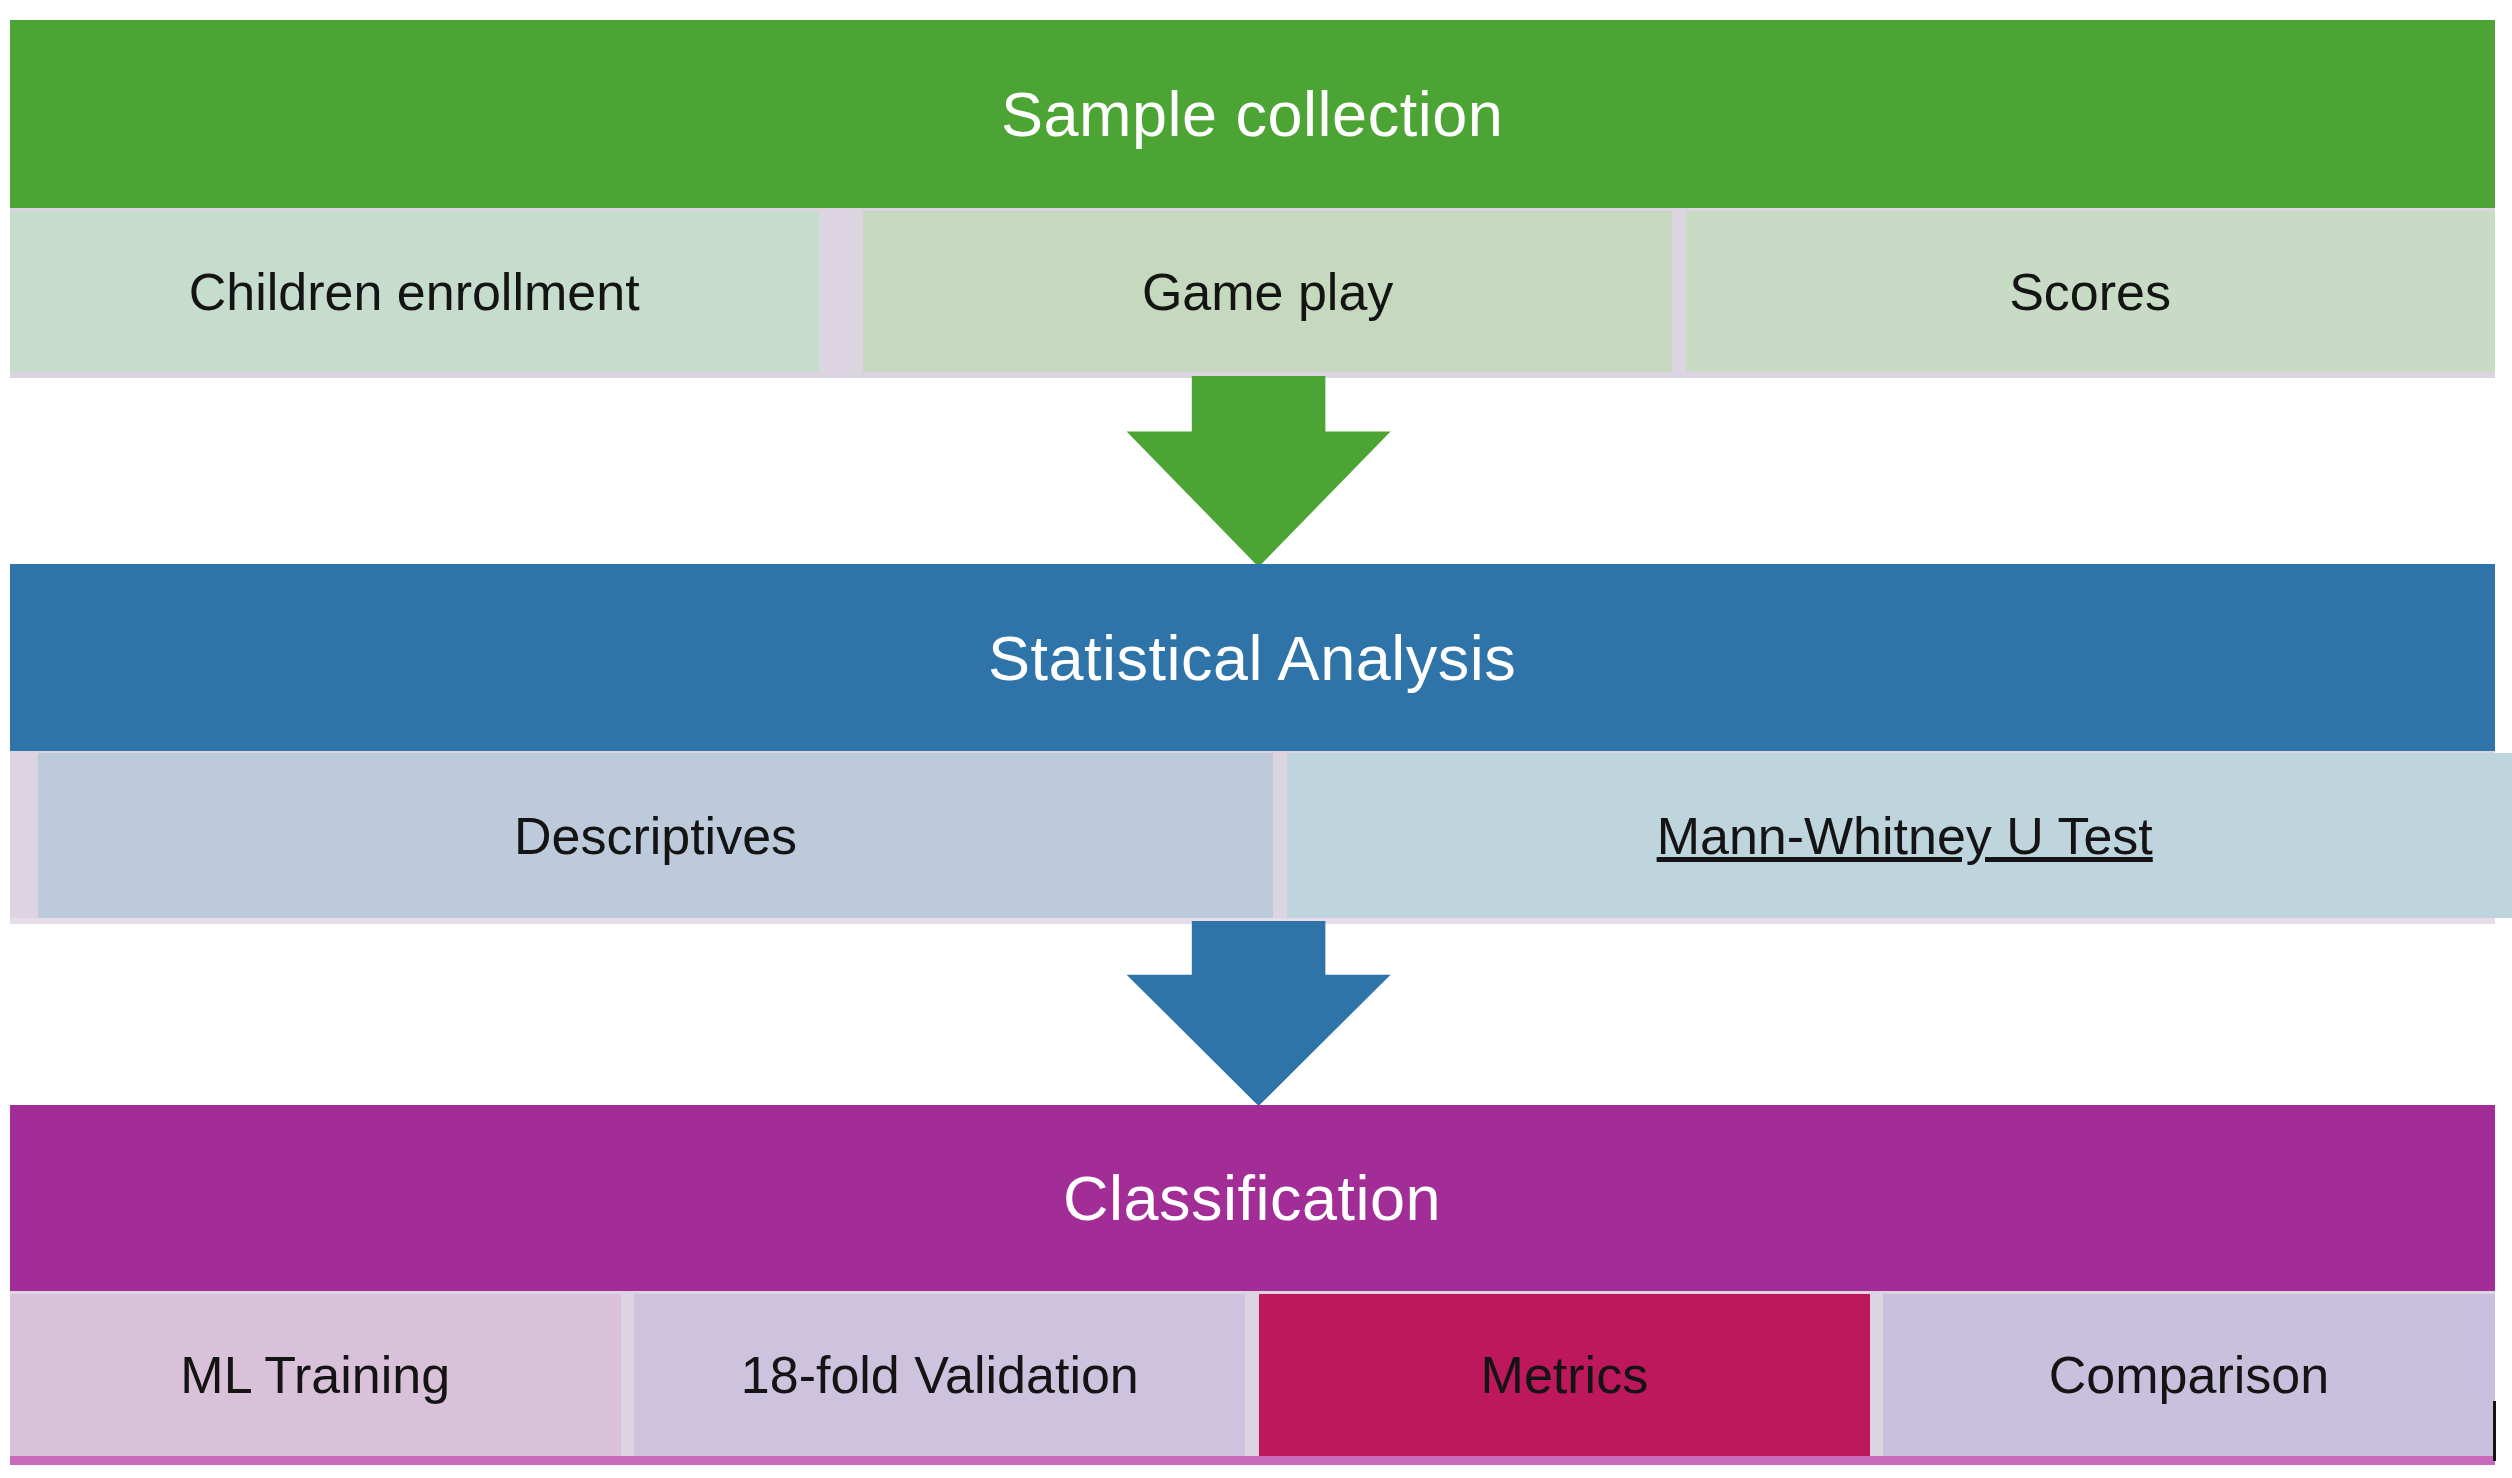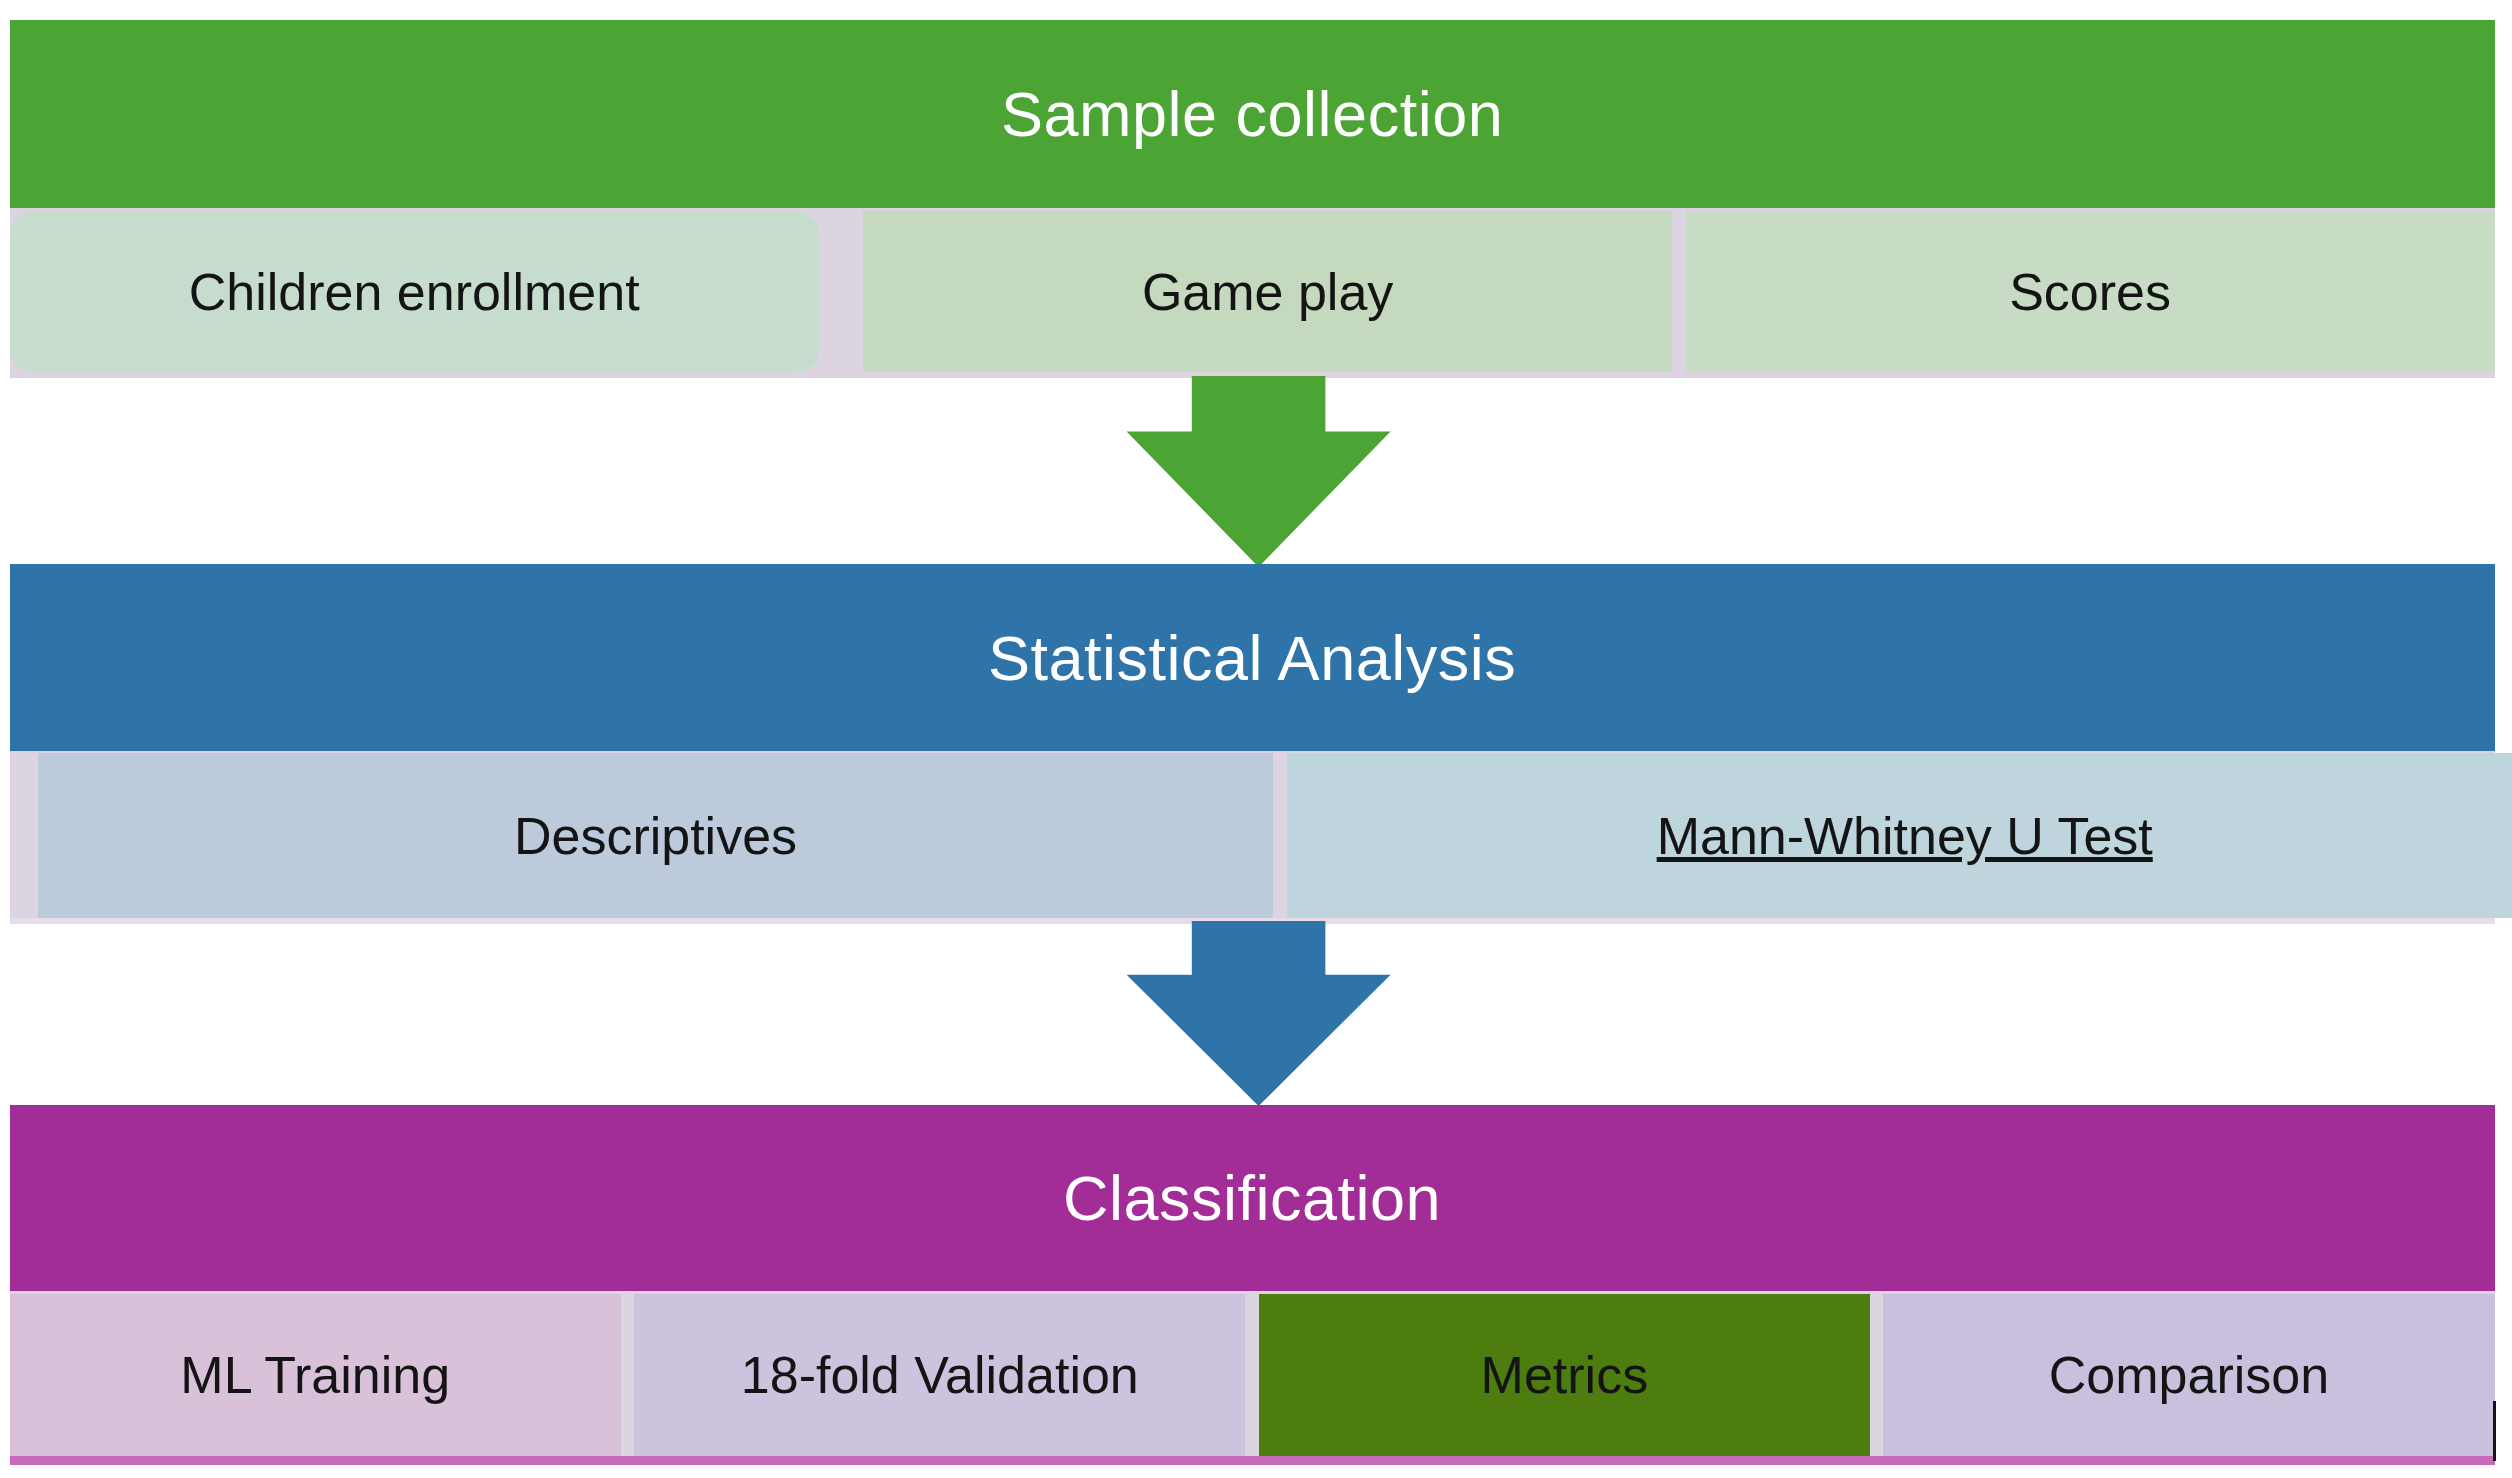--- a/index.html
+++ b/index.html
@@ -48,21 +48,21 @@
 </head>
 <body>
 
 <div class="diagram">
 
   <div id="hdr1" class="band" style="background: rgb(75, 164, 51);">
     <span>Sample collection</span>
   </div>
   <div id="line1" class="hairline" style="background: rgb(220, 213, 225);"></div>
   <div id="row1" class="subrow" style="background: rgb(220, 213, 225);">
-    <div class="cell" style="background: rgb(198, 220, 205); border-radius: 23px;">
+    <div class="cell" style="background: rgb(198, 220, 205);">
       <span>Children enrollment</span>
     </div>
     <div class="divider"></div>
     <div class="cell" style="background: rgb(196, 217, 190); margin-left: 31px;">
       <span>Game play</span>
     </div>
     <div class="divider"></div>
     <div class="cell" style="background: rgb(200, 219, 196);">
       <span>Scores</span>
     </div>
@@ -94,21 +94,21 @@
   <div id="line3" class="hairline" style="background: rgb(220, 213, 225);"></div>
   <div id="row3" class="subrow" style="background: rgb(220, 213, 225);">
     <div class="cell" style="background: rgb(217, 194, 217);">
       <span>ML Training</span>
     </div>
     <div class="divider"></div>
     <div class="cell" style="background: rgb(205, 195, 223);">
       <span>18-fold Validation</span>
     </div>
     <div class="divider"></div>
-    <div class="cell" style="background: #4d7c0f;">
+    <div class="cell" style="background: #be185d;">
       <span>Metrics</span>
     </div>
     <div class="divider"></div>
     <div class="cell" style="background: rgb(201, 192, 221);">
       <span>Comparison</span>
     </div>
   </div>
   <div id="line3b" class="hairline" style="background: rgb(200, 105, 185);"></div>
 
   <div id="tick"></div>

